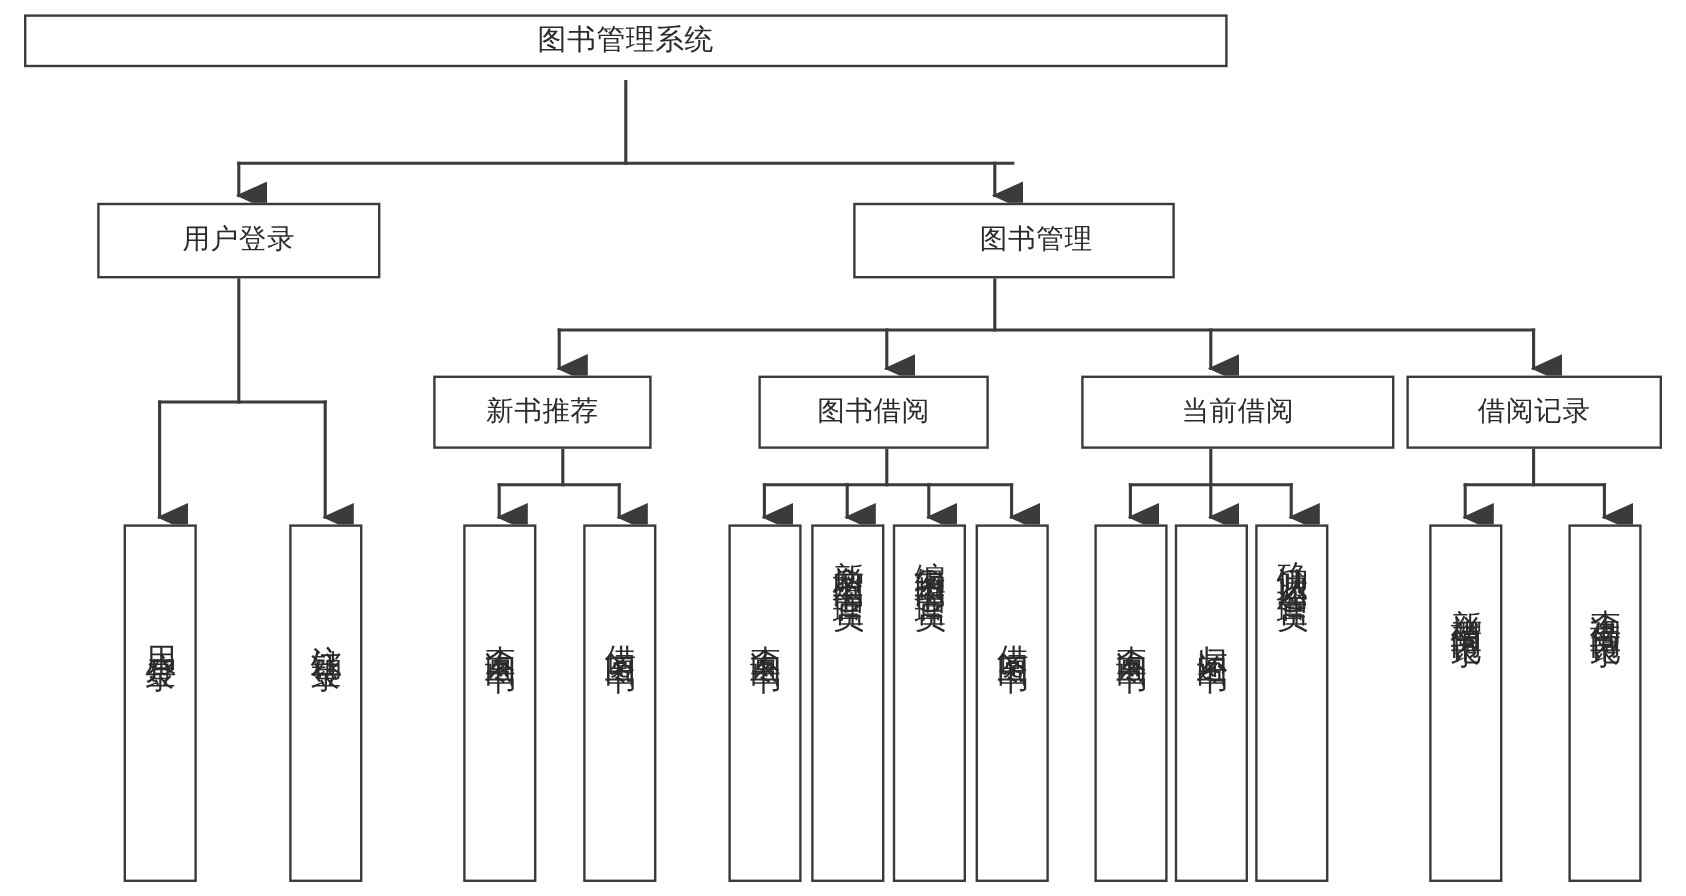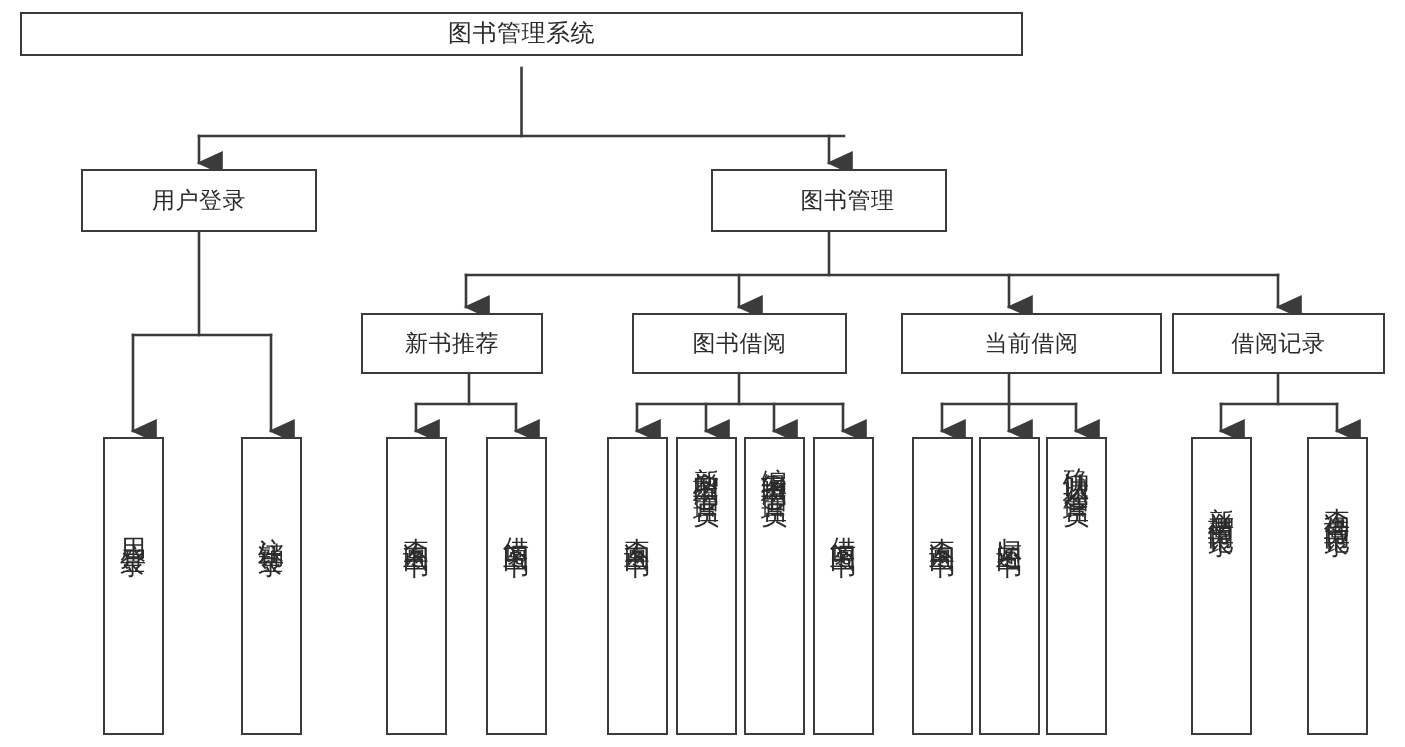--- a/index.html
+++ b/index.html
@@ -123,28 +123,28 @@
     </g>
   </svg>
 
   <div class="node h-node root" style="left:20px;top:12px;width:1003px;height:44px;">
     <span class="node-label">图书管理系统</span>
   </div>
 
   <div class="node h-node" style="left:81px;top:169px;width:236px;height:63px;">
     <span class="node-label">用户登录</span>
   </div>
-  <div class="node h-node" style="left:711px;top:169px;width:236px;height:63px;padding-left:37px;">
+  <div class="node h-node" style="left:711px;top:169px;width:268px;height:63px;padding-left:37px;">
     <span class="node-label">图书管理</span>
   </div>
 
   <div class="node h-node" style="left:361px;top:313px;width:182px;height:61px;">
     <span class="node-label">新书推荐</span>
   </div>
-  <div class="node h-node" style="left:632px;top:313px;width:215px;height:61px;">
+  <div class="node h-node" style="left:632px;top:313px;width:192px;height:61px;">
     <span class="node-label">图书借阅</span>
   </div>
   <div class="node h-node" style="left:901px;top:313px;width:261px;height:61px;">
     <span class="node-label">当前借阅</span>
   </div>
   <div class="node h-node" style="left:1172px;top:313px;width:213px;height:61px;">
     <span class="node-label">借阅记录</span>
   </div>
 
   <div class="node v-node" style="left:103px;top:437px;width:61px;height:298px;padding-top:78px;">

